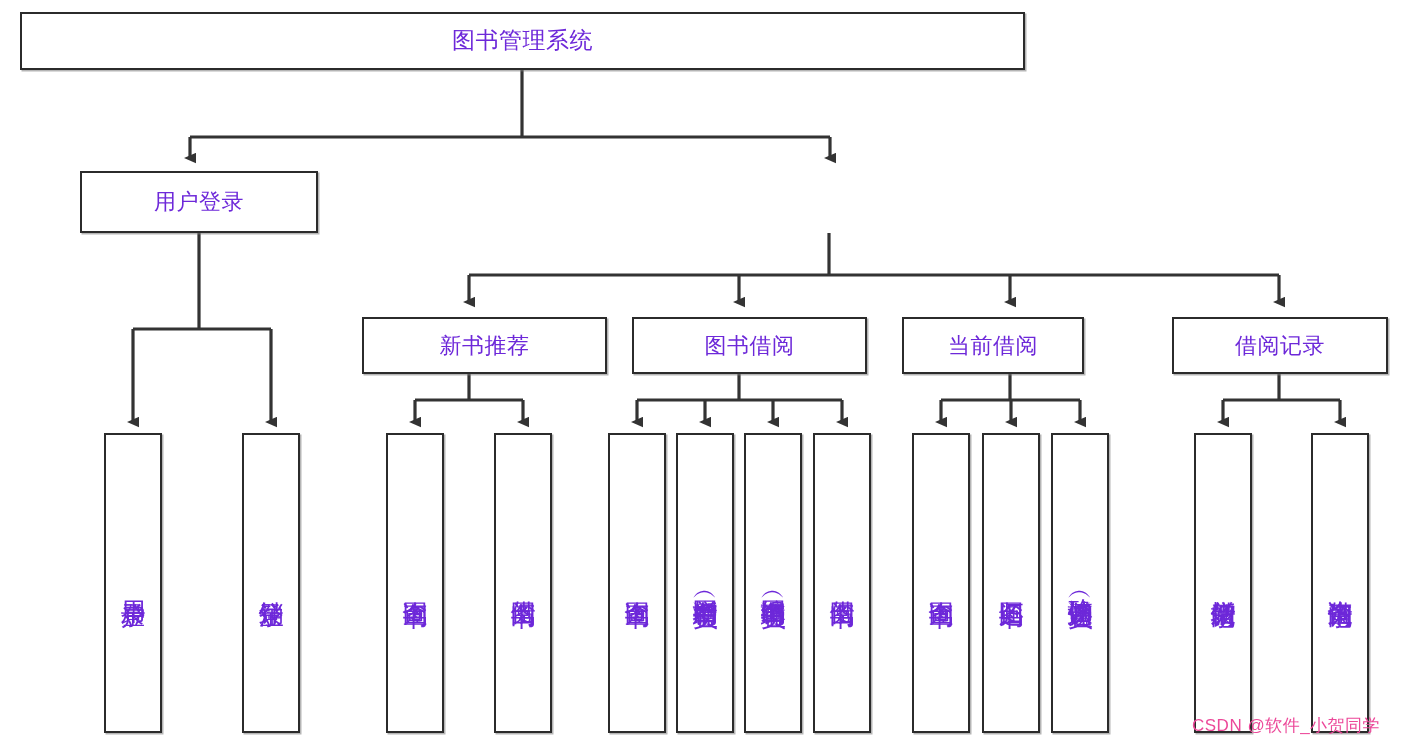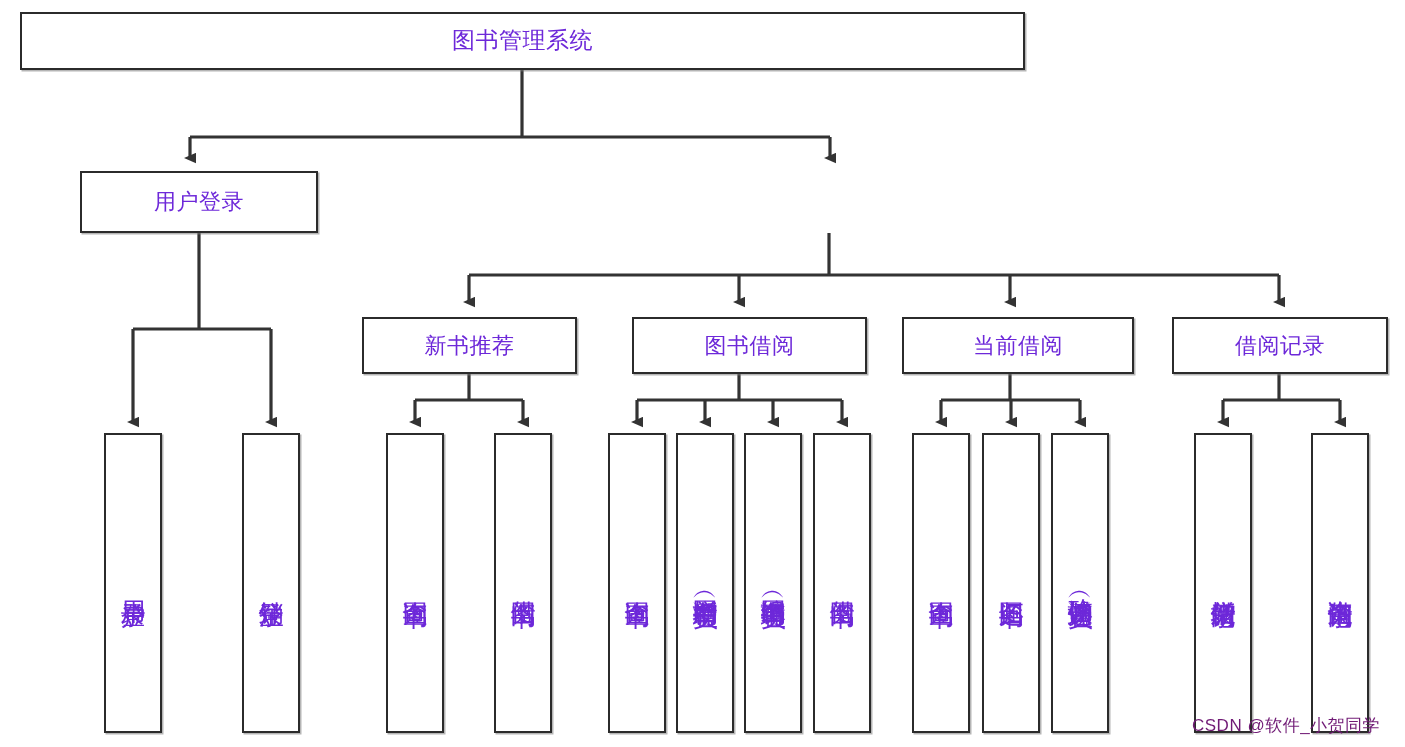--- a/index.html
+++ b/index.html
@@ -60,21 +60,21 @@
     text-orientation: upright;
     font-size: 25px;
     line-height: 1.02;
     letter-spacing: 1px;
     max-height: 278px;
     text-align: left;
   }
   .watermark {
     position: absolute;
     font-size: 17px;
-    color: #701a75;
+    color: #ec4899;
     letter-spacing: 0.5px;
     white-space: nowrap;
     user-select: none;
   }
 </style>
 </head>
 <body>
 
 <div id="stage">
 
@@ -130,29 +130,29 @@
 
   <div class="node horiz root" style="left:20px; top:12px; width:1005px; height:58px;">
     <span class="label">图书管理系统</span>
   </div>
 
   <div class="node horiz" style="left:80px; top:171px; width:238px; height:62px;">
     <span class="label">用户登录</span>
   </div>
 
 
-  <div class="node horiz" style="left:362px; top:317px; width:215px; height:57px;">
+  <div class="node horiz" style="left:362px; top:317px; width:245px; height:57px;">
     <span class="label">新书推荐</span>
   </div>
 
   <div class="node horiz" style="left:632px; top:317px; width:235px; height:57px;">
     <span class="label">图书借阅</span>
   </div>
 
-  <div class="node horiz" style="left:902px; top:317px; width:232px; height:57px;">
+  <div class="node horiz" style="left:902px; top:317px; width:182px; height:57px;">
     <span class="label">当前借阅</span>
   </div>
 
   <div class="node horiz" style="left:1172px; top:317px; width:216px; height:57px;">
     <span class="label">借阅记录</span>
   </div>
 
   <div class="node vert" style="left:104px; top:433px; width:58px; height:300px;">
     <span class="label">用户登录</span>
   </div>

